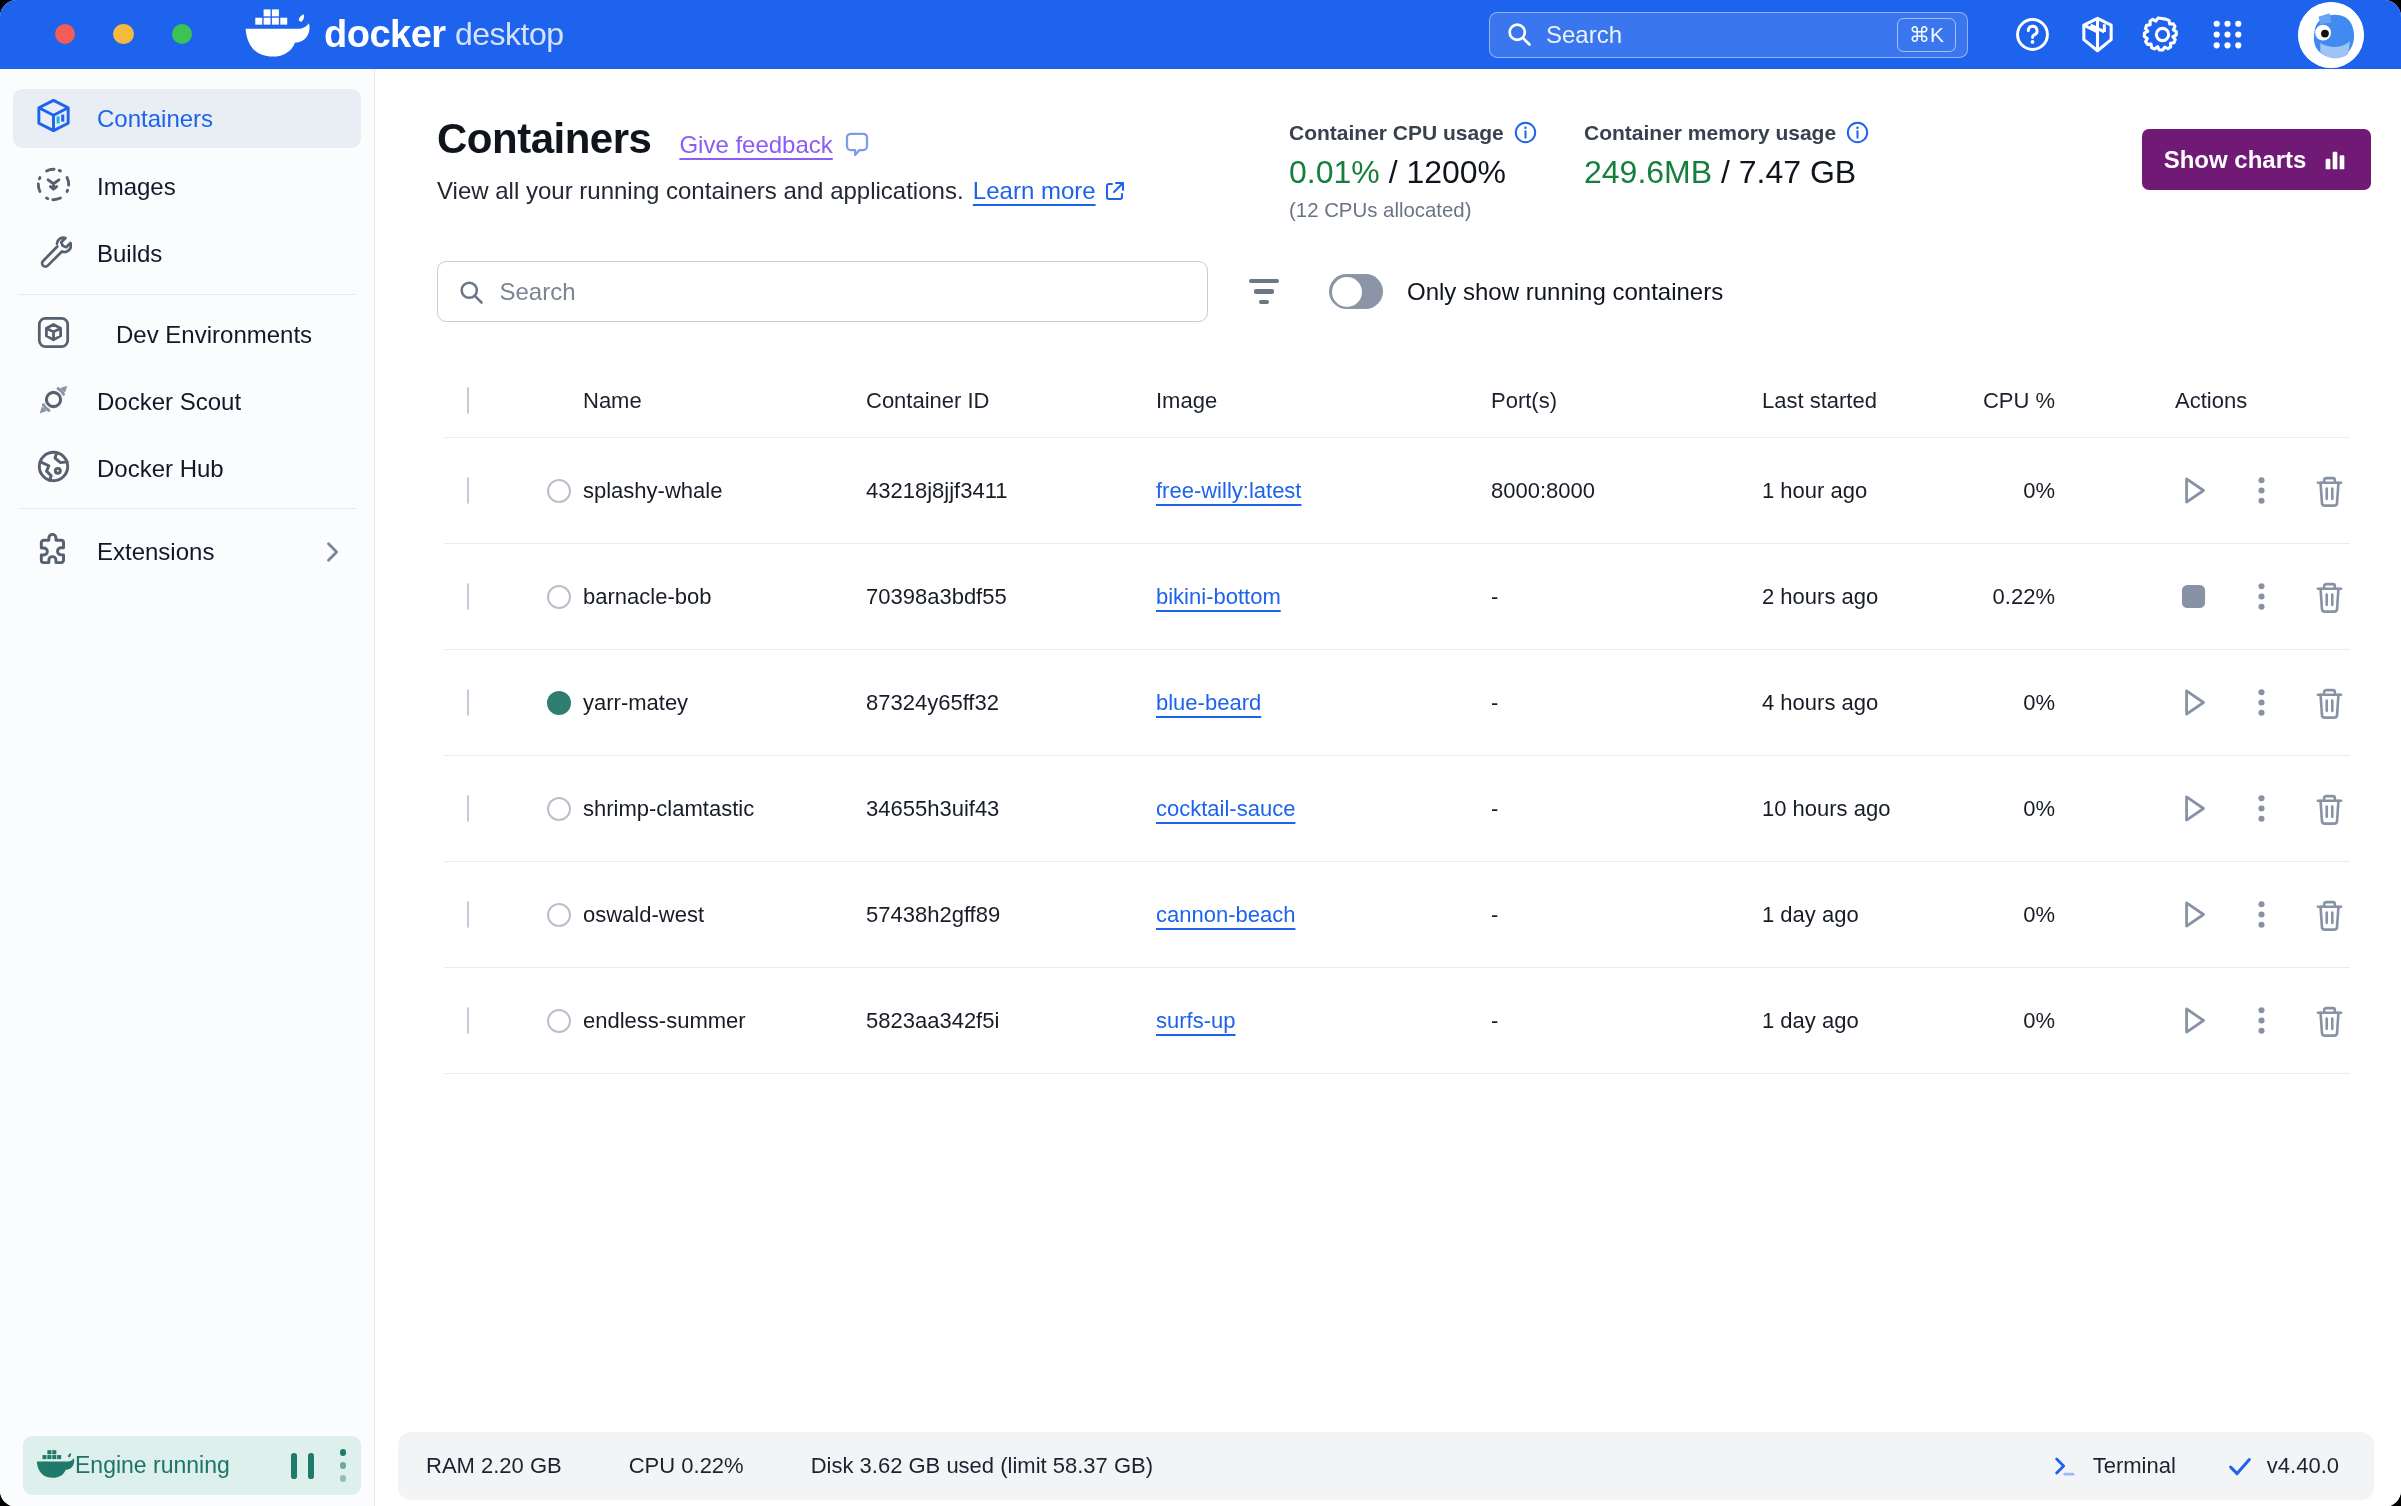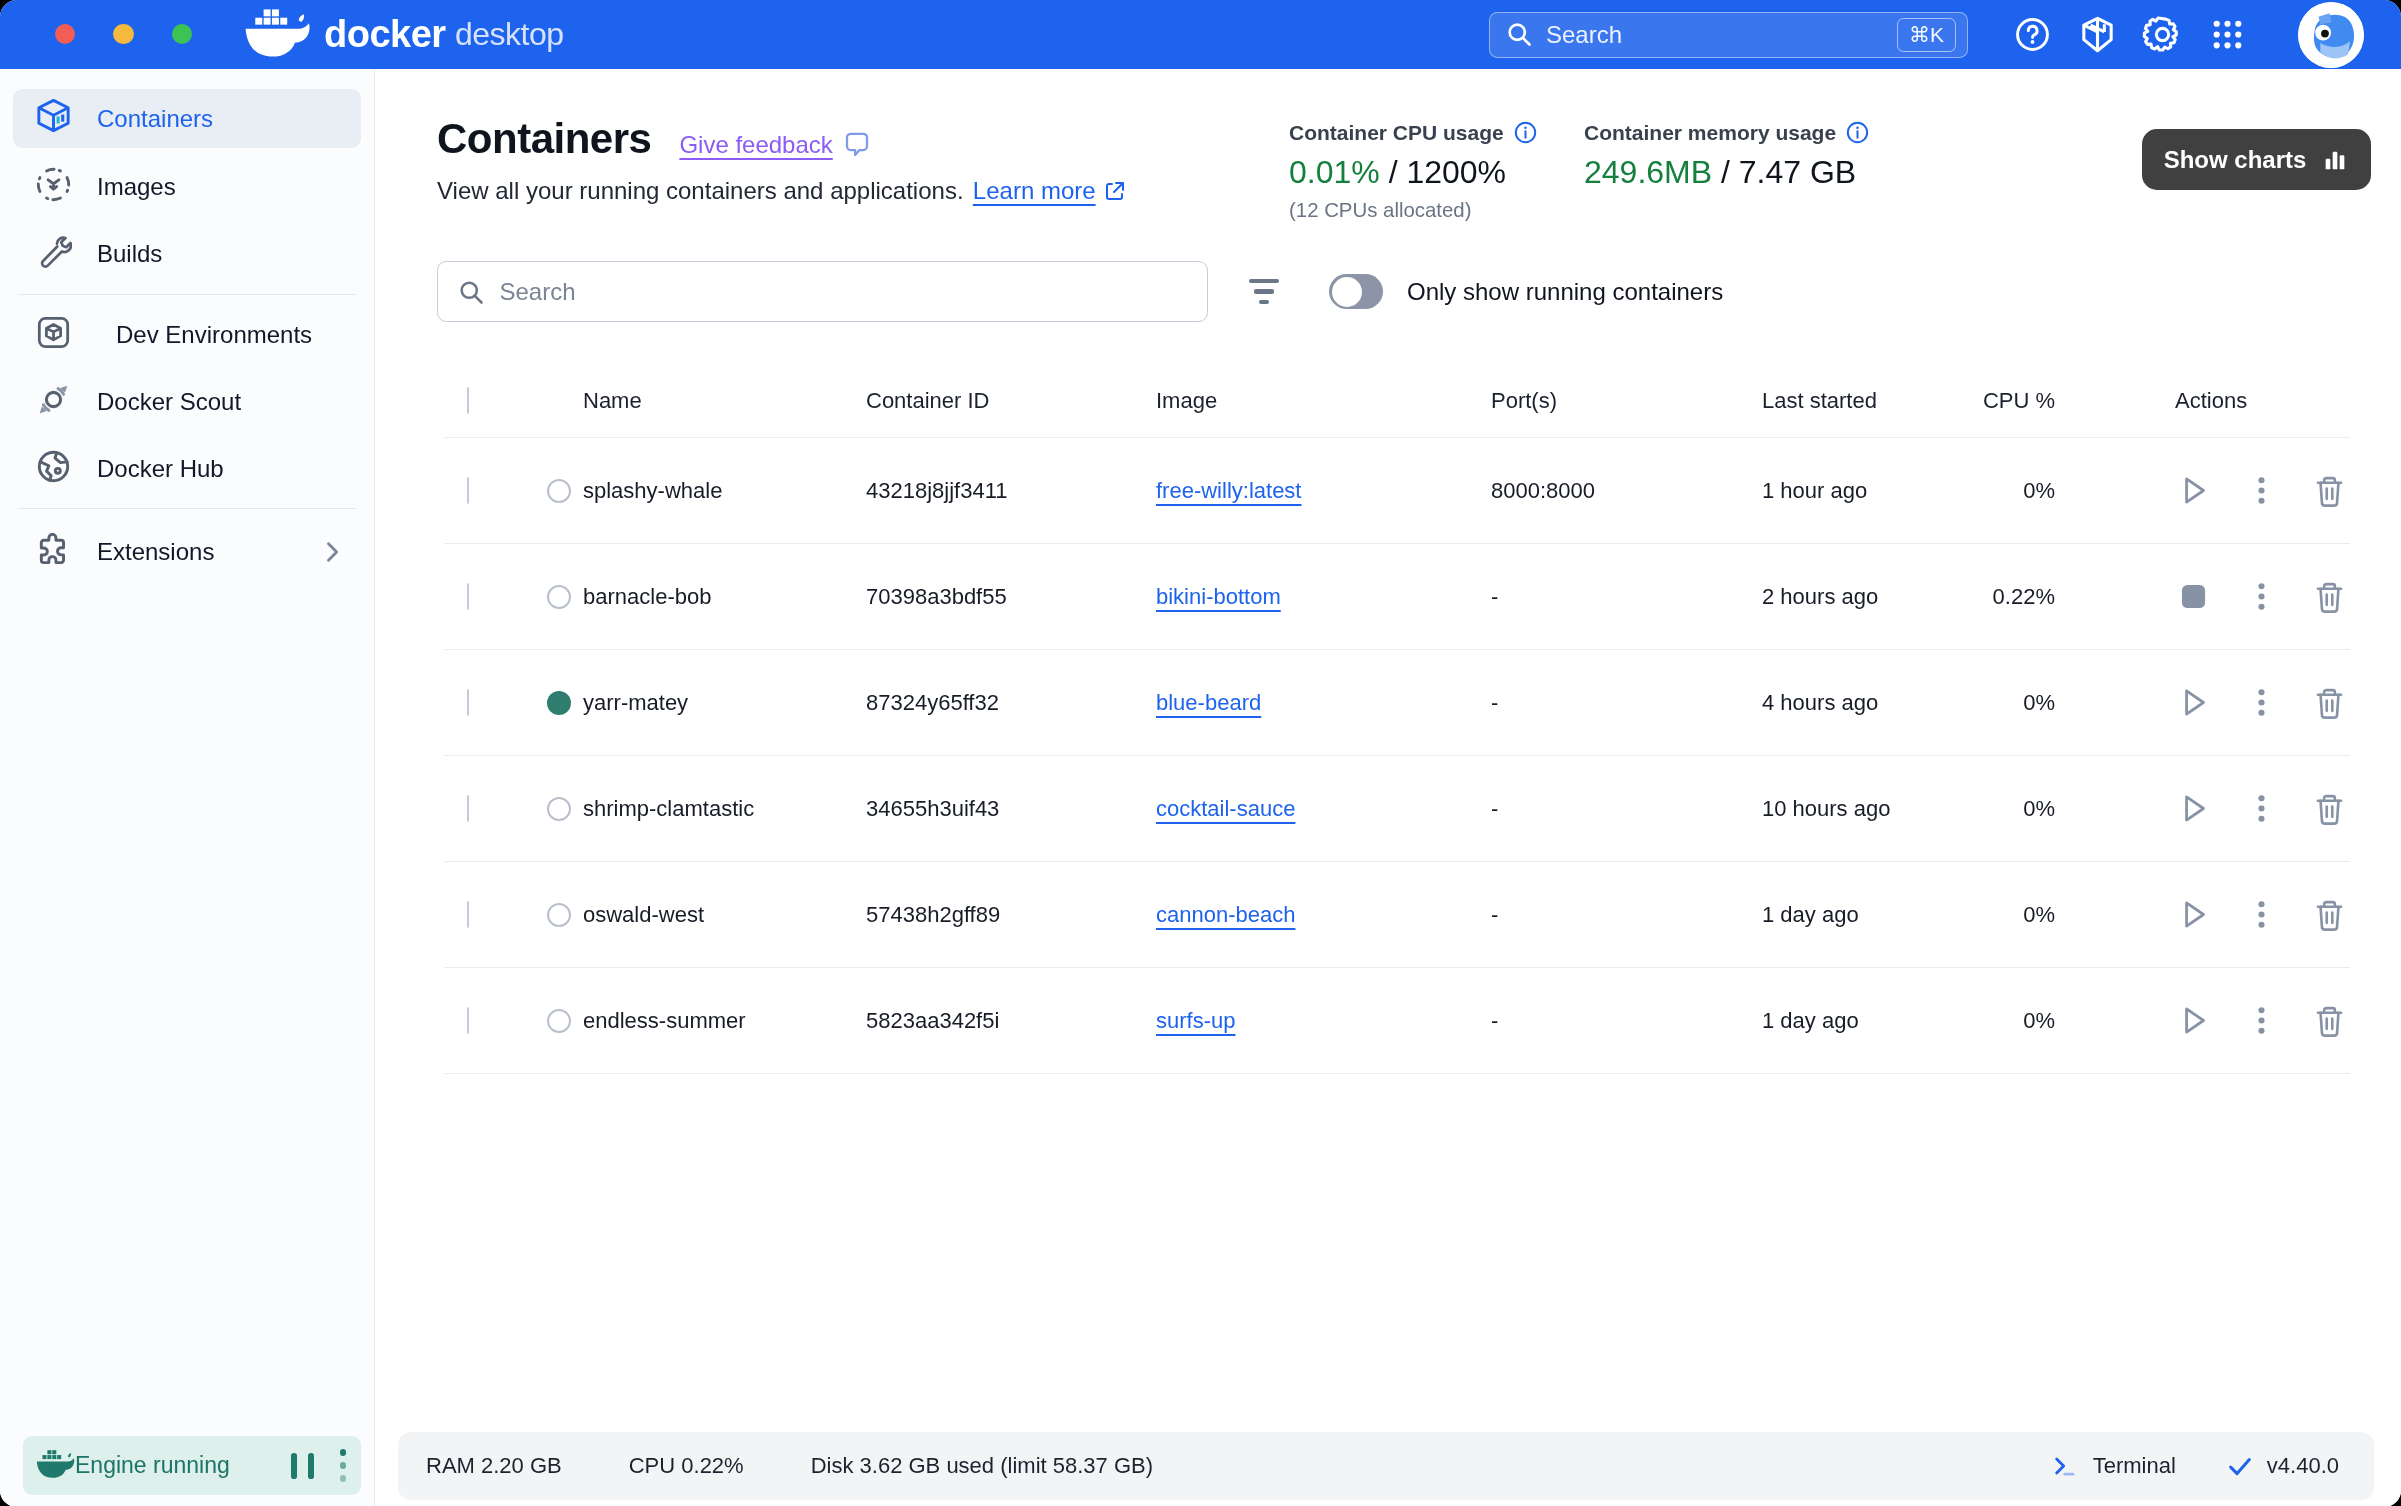--- a/index.html
+++ b/index.html
@@ -41,21 +41,21 @@
   .page-title-row{position:absolute;left:62px;top:46px;display:flex;align-items:baseline;gap:28px;}
   .page-title{font-size:42px;font-weight:600;color:#10151d;letter-spacing:-0.5px;}
   .feedback{font-size:24px;color:#8b5cf6;text-decoration:underline;text-underline-offset:4.6px;display:flex;align-items:center;gap:9.3px;cursor:pointer;justify-content:center;}
   .subtitle{position:absolute;left:62px;top:108px;font-size:24px;color:#222834;display:flex;gap:9.3px;align-items:center;}
   .subtitle a{color:#1d63ed;text-decoration:underline;text-underline-offset:4.6px;cursor:pointer;display:flex;align-items:center;gap:7.4px;}
   .stats{position:absolute;left:914px;top:51px;display:flex;gap:46px;justify-content:space-between;}
   .stat .slabel{font-size:21px;font-weight:700;color:#39414e;display:flex;align-items:center;gap:9.3px;}
   .stat .svalue{margin-top:9.3px;font-size:32px;font-weight:500;color:#10151d;}
   .stat .svalue .hl{color:#15803d;}
   .stat .snote{margin-top:7.4px;font-size:20.4px;color:#6a7484;}
-  .show-charts{position:absolute;left:1767px;top:60px;width:229px;height:61px;background:#404040;border-radius:15px;color:#fff;font-size:24px;font-weight:600;display:flex;align-items:center;justify-content:center;gap:15px;cursor:pointer;}
+  .show-charts{position:absolute;left:1767px;top:60px;width:229px;height:61px;background:#701a75;border-radius:7px;color:#fff;font-size:24px;font-weight:600;display:flex;align-items:center;justify-content:center;gap:15px;cursor:pointer;}
 
   .toolbar{position:absolute;left:62px;top:192px;display:flex;align-items:center;}
   .search-input{width:771px;height:61px;border:1.4px solid #c6cdd8;border-radius:9.3px;background:#fff;display:flex;align-items:center;padding:0 18.5px;box-sizing:border-box;}
   .search-input .ph{margin-left:15px;font-size:24px;color:#7c8594;}
   .filter{margin-left:41px;display:flex;flex-direction:column;align-items:center;gap:6.5px;cursor:pointer;}
   .filter i{display:block;height:4.2px;border-radius:1.9px;background:#6b7687;}
   .toggle{margin-left:50px;width:54px;height:35px;border-radius:17.6px;background:#8b95a7;position:relative;cursor:pointer;flex:none;}
   .toggle .knob{position:absolute;left:2.8px;top:2.8px;width:30px;height:30px;border-radius:50%;background:#fff;}
   .toggle-label{margin-left:24px;font-size:24px;color:#10151d;}
 

